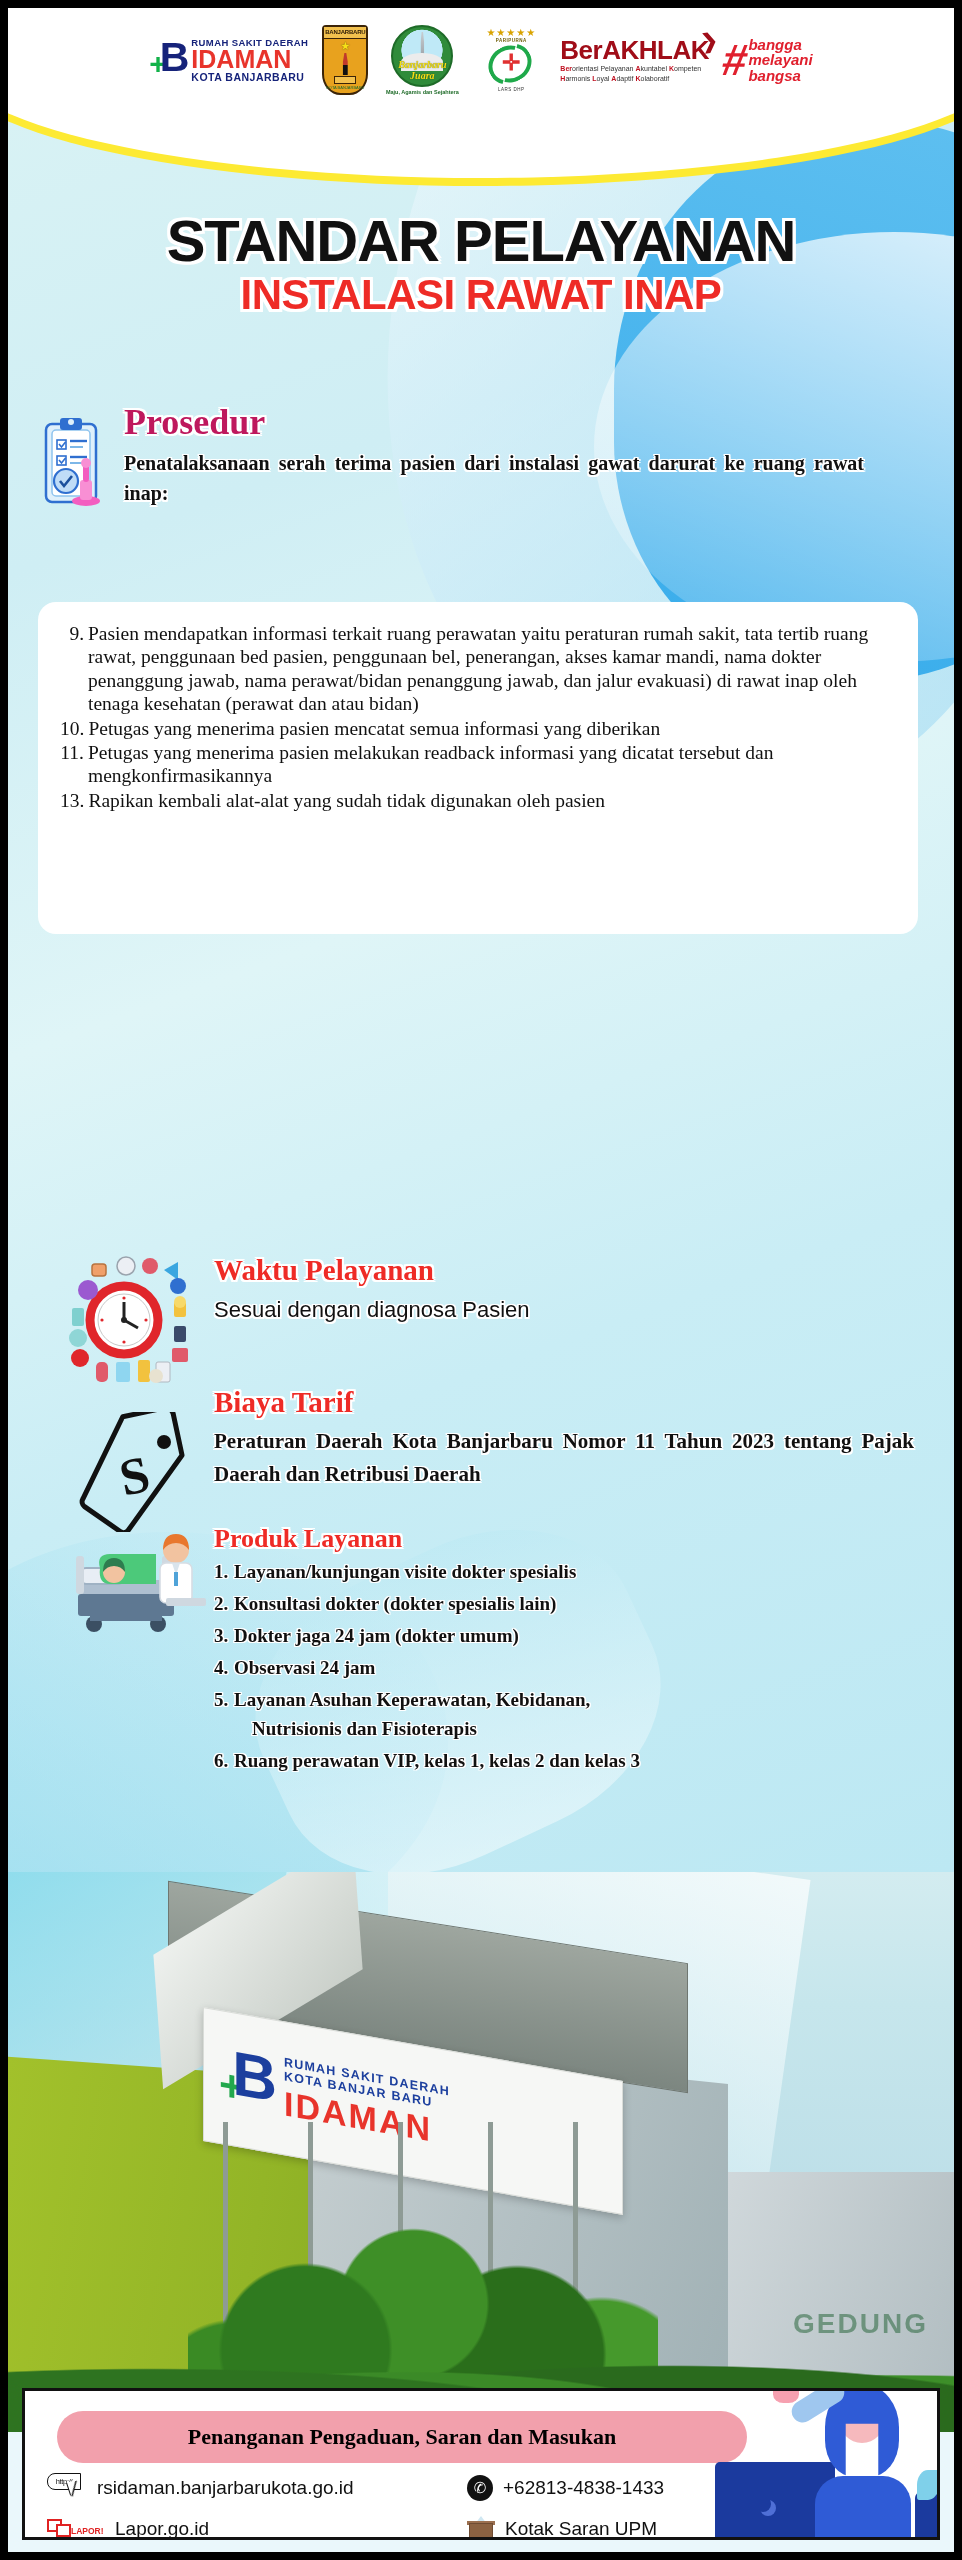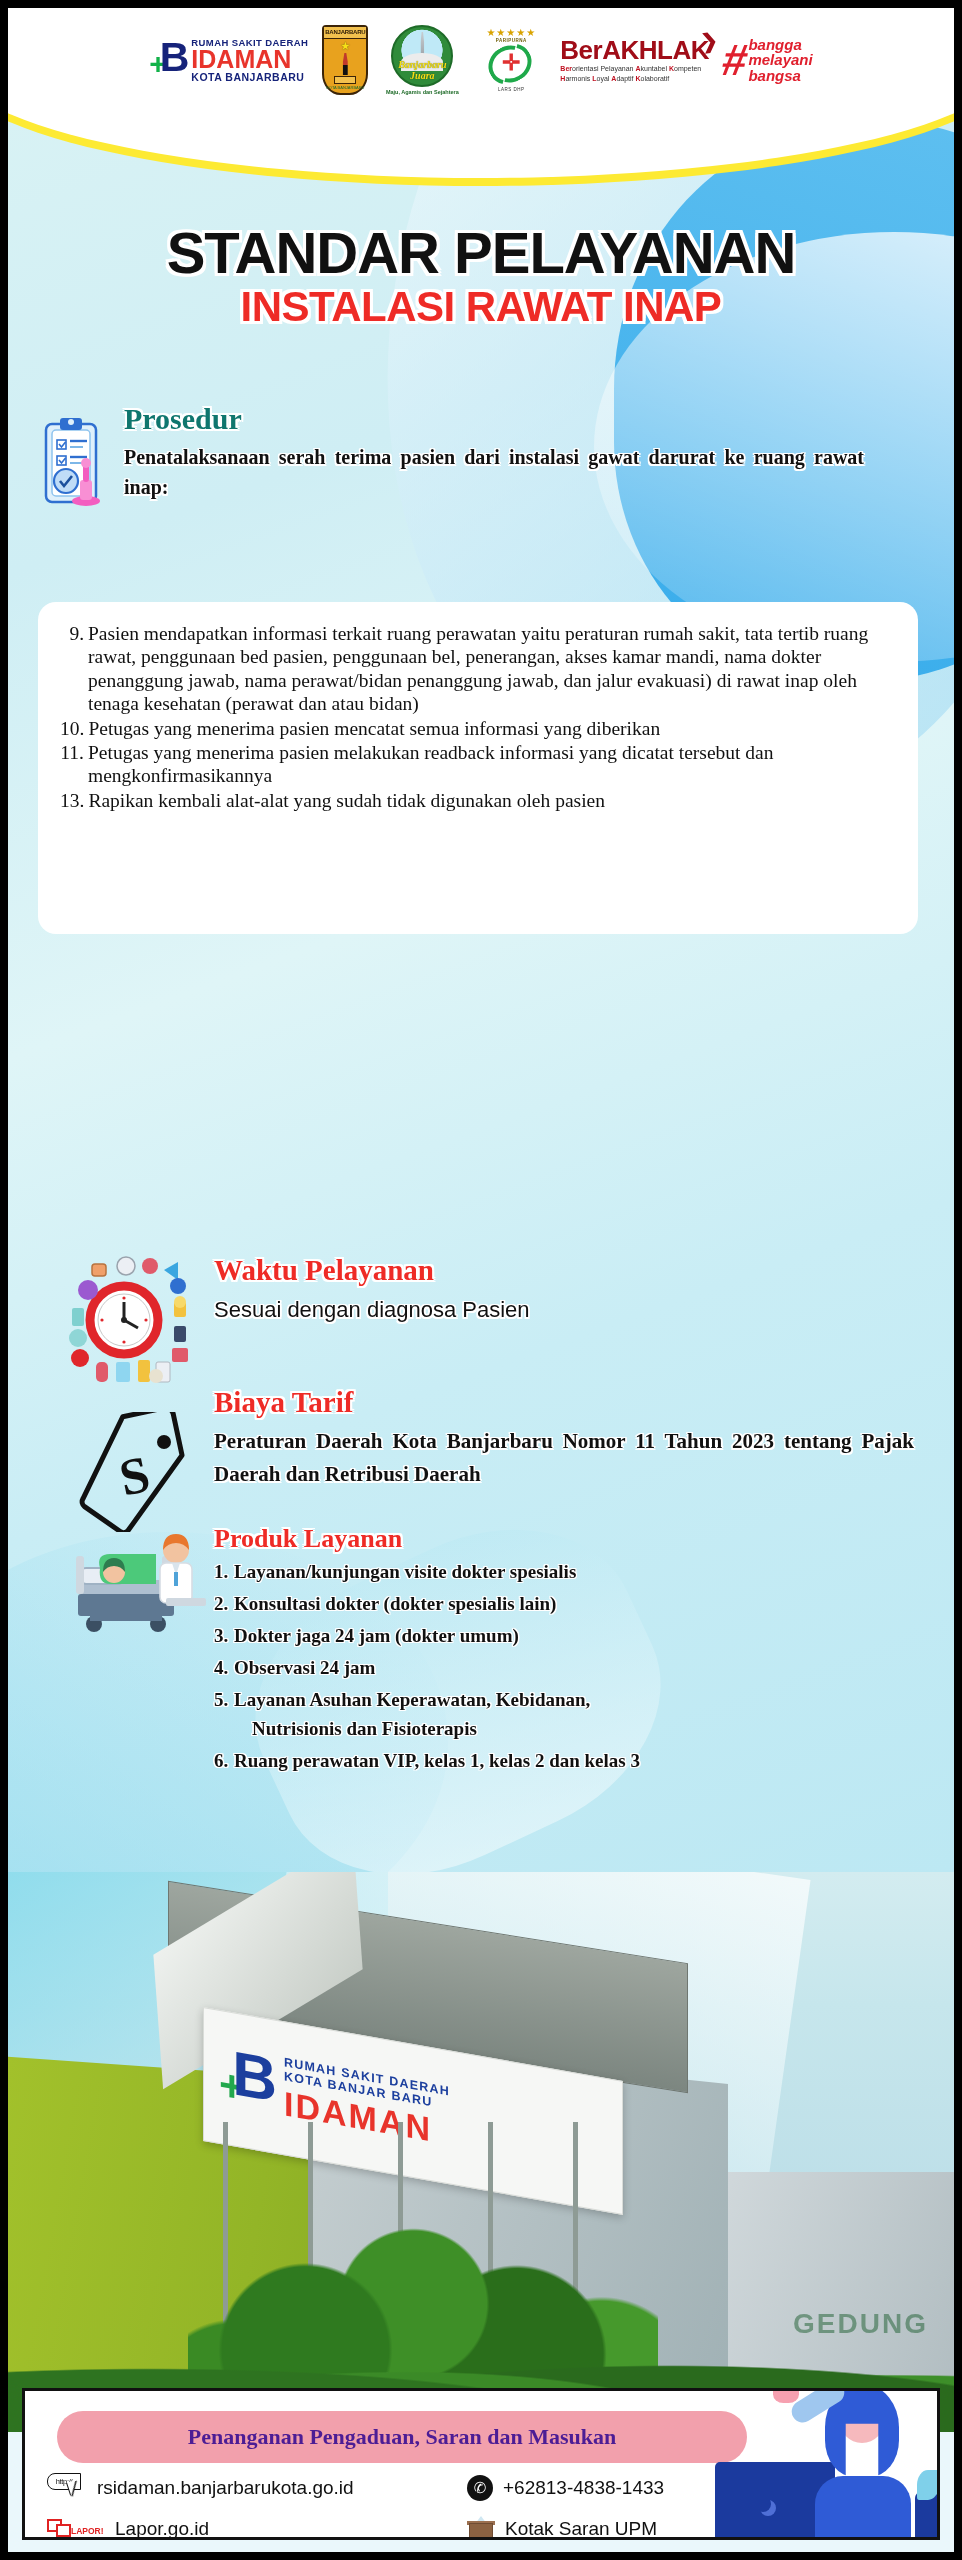--- a/index.html
+++ b/index.html
@@ -261,21 +261,21 @@
   .body-bg .swirl5 {
     position: absolute; left: 250px; bottom: 20px;
     width: 400px; height: 300px;
     background: linear-gradient(10deg, rgba(255,255,255,.5), rgba(160,225,240,.2));
     border-radius: 40%;
     transform: rotate(-25deg);
   }
 
   
   .title-wrap {
-    position: absolute; left: 0; top: 216px; width: 946px;
+    position: absolute; left: 0; top: 204px; width: 946px;
     text-align: center; z-index: 50;
   }
   .title-main {
     font-family: "Liberation Sans", sans-serif;
     font-weight: bold; font-size: 58px; color: #111;
     letter-spacing: -1px; line-height: 1;
     text-shadow:
       -3px -3px 0 #fff, 3px -3px 0 #fff, -3px 3px 0 #fff, 3px 3px 0 #fff,
       0 -3px 0 #fff, 0 3px 0 #fff, -3px 0 0 #fff, 3px 0 0 #fff;
   }
@@ -293,21 +293,21 @@
     position: absolute; left: 20px; top: 396px; width: 906px;
     z-index: 50;
   }
   .clipboard-icon {
     position: absolute; left: 14px; top: 12px;
     width: 66px; height: 92px;
   }
   .pros-text { margin-left: 96px; }
   .pros-title {
     font-family: "Liberation Serif", serif;
-    font-weight: bold; font-size: 30px; color: #0f766e;
+    font-weight: bold; font-size: 36px; color: #be185d;
     line-height: 1;
     text-shadow: -2px -2px 0 #fff, 2px -2px 0 #fff, -2px 2px 0 #fff, 2px 2px 0 #fff,
                  0 -2px 0 #fff, 0 2px 0 #fff, -2px 0 0 #fff, 2px 0 0 #fff;
   }
   .pros-desc {
     font-family: "Liberation Serif", serif;
     font-weight: bold; font-size: 20px; color: #111;
     line-height: 1.5; margin-top: 8px;
     text-align: justify; width: 740px;
     text-shadow: -1.5px -1.5px 0 #fff, 1.5px -1.5px 0 #fff,
@@ -528,21 +528,21 @@
   }
   .footer-pill {
     position: absolute; left: 32px; top: 20px;
     width: 690px; height: 52px;
     background: #f2a0ac;
     border-radius: 26px;
     display: flex; align-items: center; justify-content: center;
   }
   .footer-pill span {
     font-family: "Liberation Serif", serif;
-    font-weight: bold; font-size: 22px; color: #4c1d95;
+    font-weight: bold; font-size: 22px; color: #000000;
   }
   .contact-grid {
     position: absolute; left: 22px; top: 82px; width: 740px;
   }
   .contact-row { display: flex; align-items: center; margin-bottom: 14px; }
   .contact-cell { display: flex; align-items: center; gap: 10px; }
   .contact-cell.c1 { width: 420px; }
   .contact-cell.c2 { width: 300px; }
   .contact-cell .lbl {
     font-family: "Liberation Sans", sans-serif;

